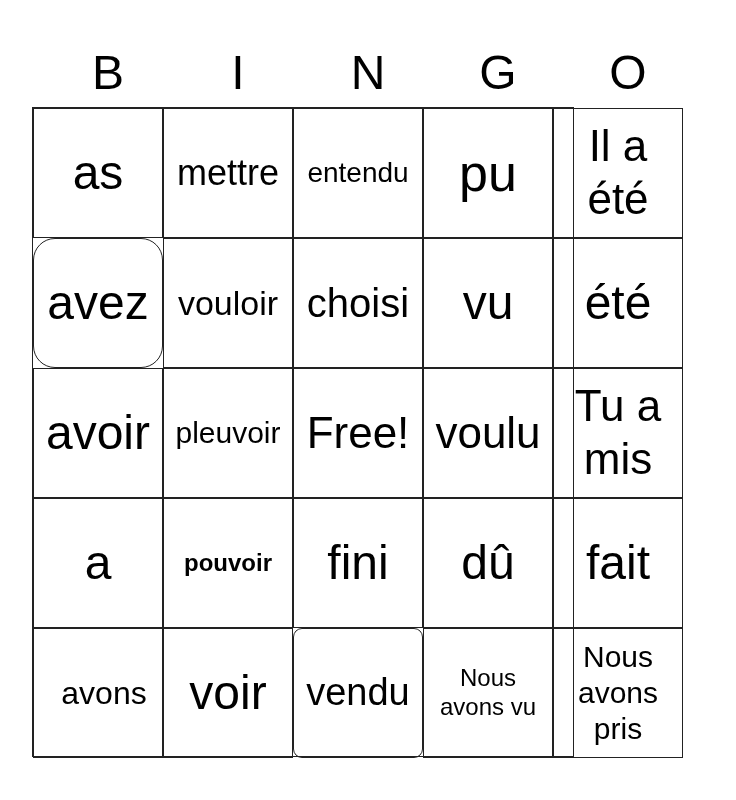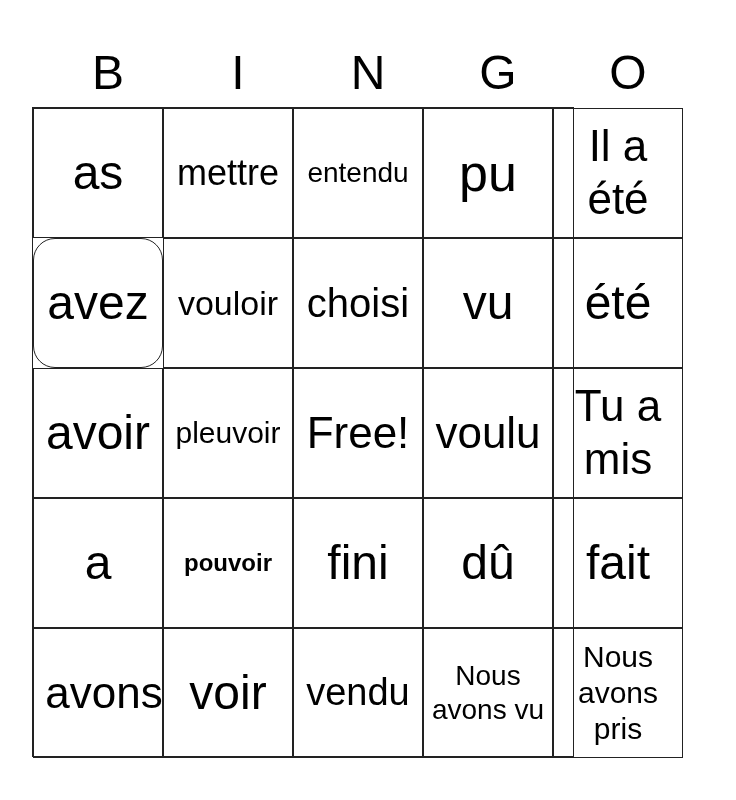--- a/index.html
+++ b/index.html
@@ -37,18 +37,18 @@
     <div class="cell" style="font-size: 48px;">avoir</div>
     <div class="cell" style="font-size: 30px;">pleuvoir</div>
     <div class="cell" style="font-size: 44px;">Free!</div>
     <div class="cell" style="font-size: 44px;">voulu</div>
     <div class="cell" style="font-size: 44px;">Tu a mis</div>
     <div class="cell" style="font-size: 48px;">a</div>
     <div class="cell" style="font-size: 24px; font-weight: bold;">pouvoir</div>
     <div class="cell" style="font-size: 48px;">fini</div>
     <div class="cell" style="font-size: 48px;">dû</div>
     <div class="cell" style="font-size: 48px;">fait</div>
-    <div class="cell" style="font-size: 44px; padding-left: 14px;">avons</div>
+    <div class="cell" style="font-size: 32px; padding-left: 14px;">avons</div>
     <div class="cell" style="font-size: 48px;">voir</div>
-    <div class="cell" style="font-size: 38px;">vendu</div>
-    <div class="cell" style="font-size: 28px;">Nous avons vu</div>
+    <div class="cell" style="font-size: 38px; border-radius: 9px;">vendu</div>
+    <div class="cell" style="font-size: 24px;">Nous avons vu</div>
     <div class="cell" style="font-size: 30px;">Nous avons pris</div>
   </div>
 
 </body></html>

